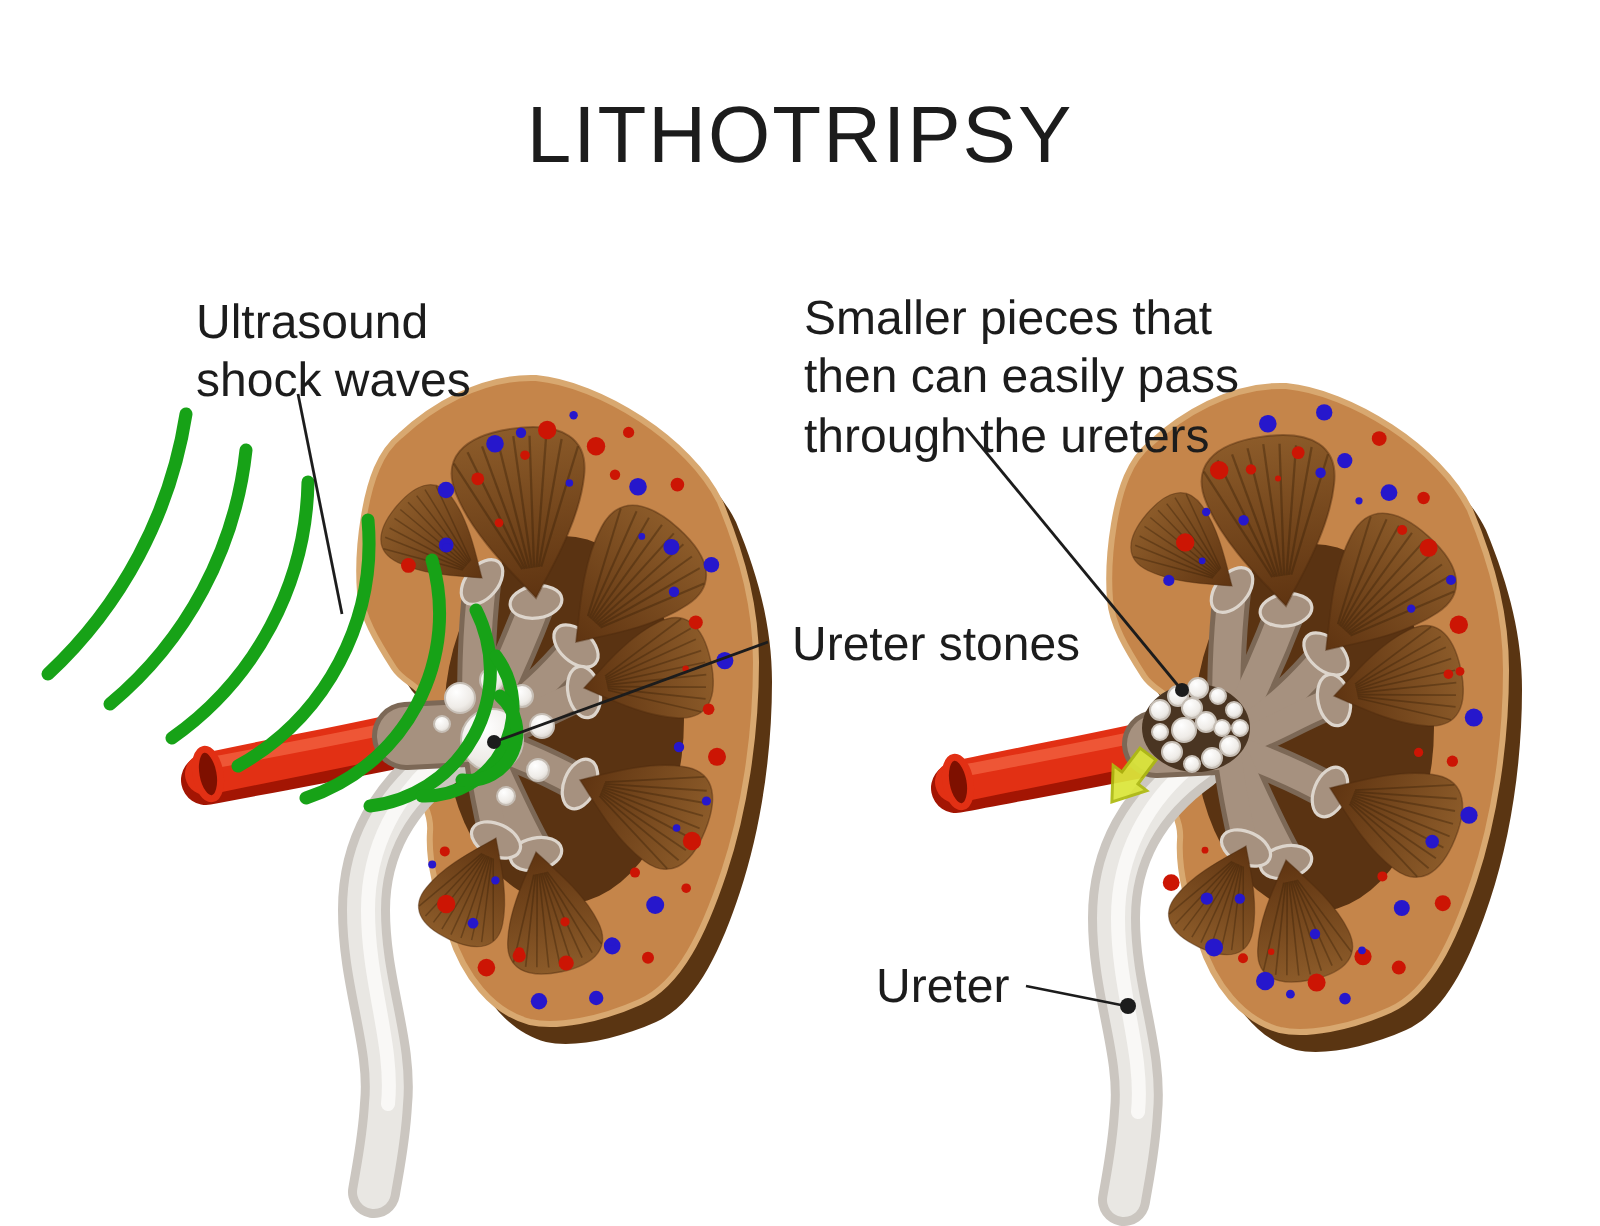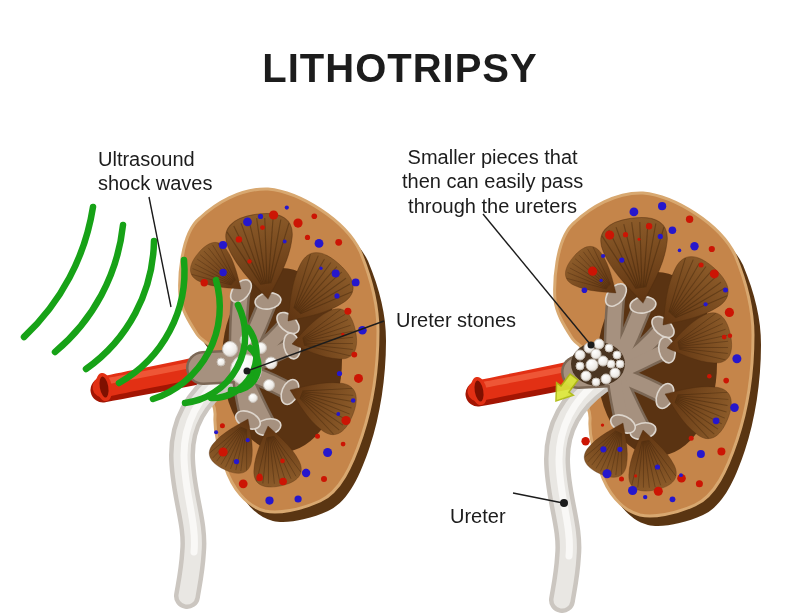--- a/index.html
+++ b/index.html
@@ -4,30 +4,30 @@
 <style>
   html,body{margin:0;padding:0;}
   body{
     width:800px;height:613px;position:relative;overflow:hidden;
     background:var(--background,#fff);
     font-family:"Liberation Sans",sans-serif;
   }
   #stage{position:absolute;left:0;top:0;}
   .page-title{
     position:absolute;left:0;top:46px;width:800px;text-align:center;
-    font-size:40px;font-weight:bold;letter-spacing:1px;color:var(--text,#1c1c1c);
+    font-size:40px;font-weight:normal;letter-spacing:1px;color:var(--text,#1c1c1c);
   }
   .label{
-    position:absolute;color:var(--text,#1c1c1c);font-size:20px;line-height:1.22;
+    position:absolute;color:var(--text,#1c1c1c);font-size:24px;line-height:1.22;
     white-space:pre-line;
   }
   #lbl-shock{left:98px;top:147px;}
-  #lbl-pieces{left:402px;top:145px;text-align:center;}
+  #lbl-pieces{left:402px;top:145px;}
   #lbl-stones{left:396px;top:308px;}
-  #lbl-ureter{left:450px;top:479px;margin-top:25px;}
+  #lbl-ureter{left:438px;top:479px;}
 
   
   .rim{fill:var(--rim,#5a3512);}
   .body{fill:var(--cortex,#c5854a);stroke:var(--capsule,#d8a870);stroke-width:3;}
   .sinus{fill:var(--sinus,#5a3312);}
   .artD{fill:none;stroke:var(--artery-dark,#a31503);stroke-width:25;stroke-linecap:round;}
   .artM{fill:none;stroke:var(--artery,#e23014);stroke-width:21;stroke-linecap:round;}
   .artH{fill:none;stroke:#f1603f;stroke-width:6;stroke-linecap:round;opacity:.8;}
   .artCap{fill:#7e1000;stroke:var(--artery,#e23014);stroke-width:3.5;}
   .ur1{fill:none;stroke:var(--ureter-gray,#cbc6c0);stroke-width:26;stroke-linecap:round;}

